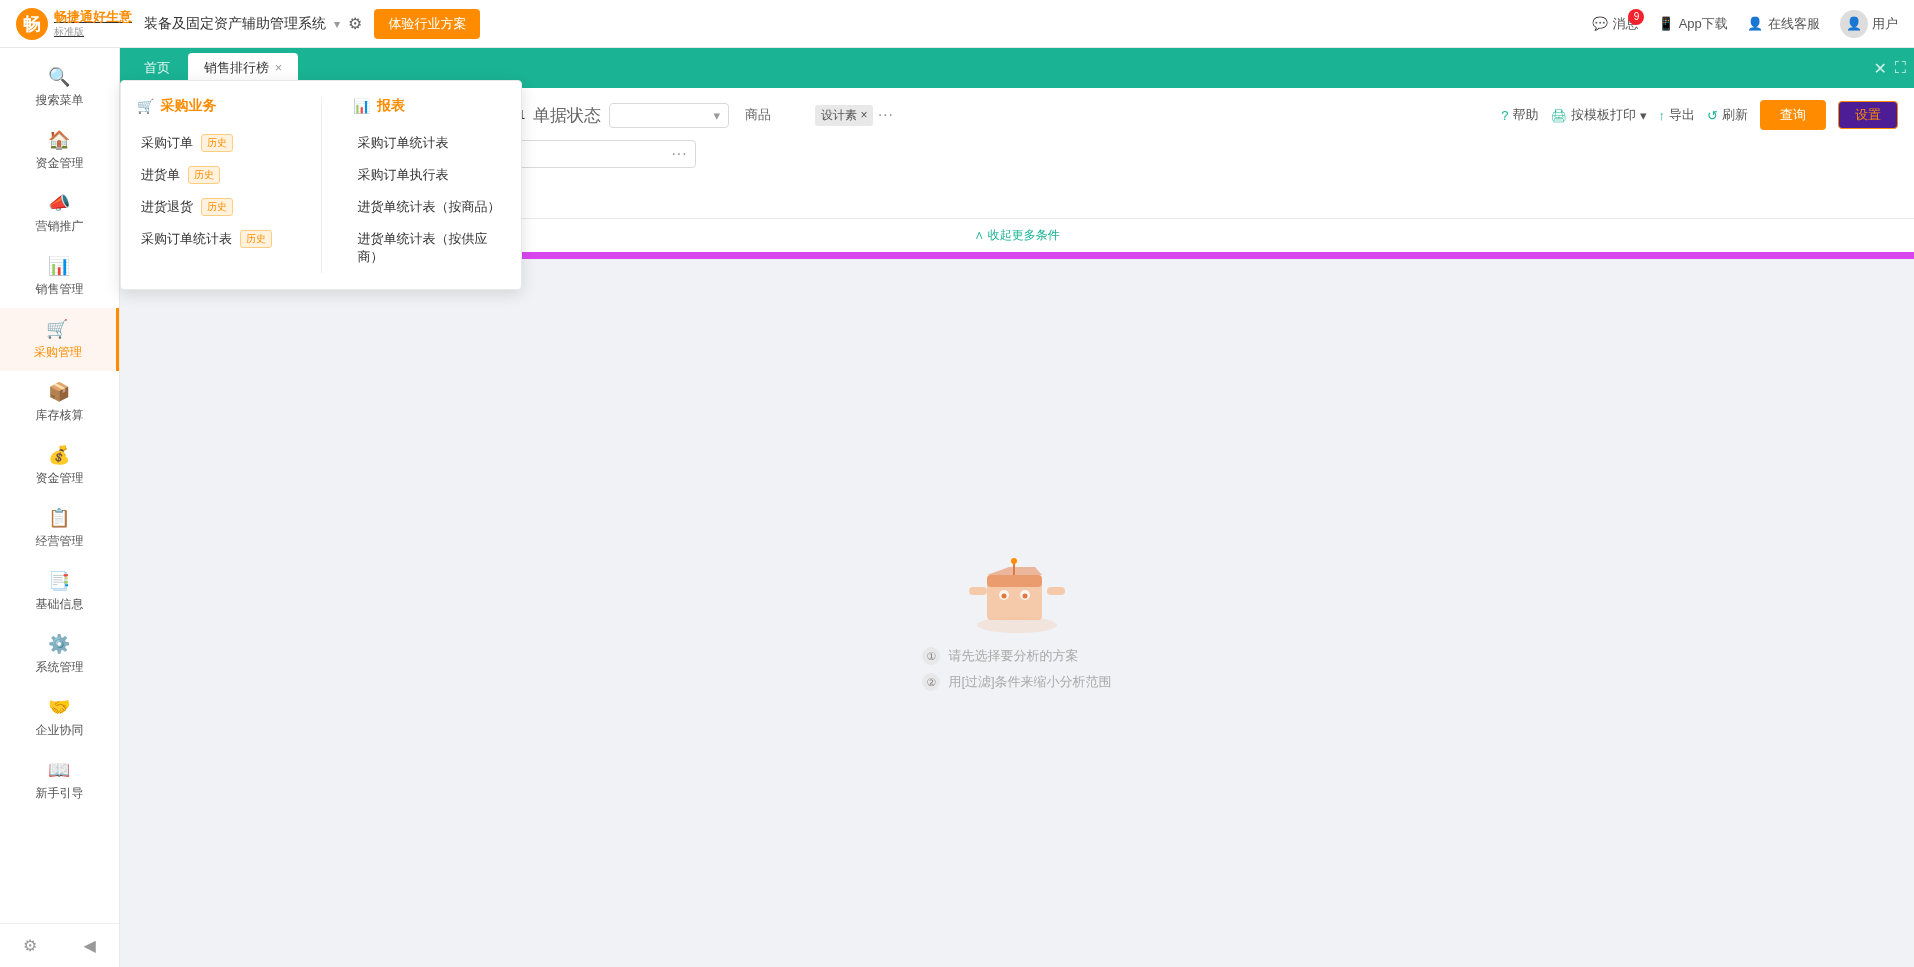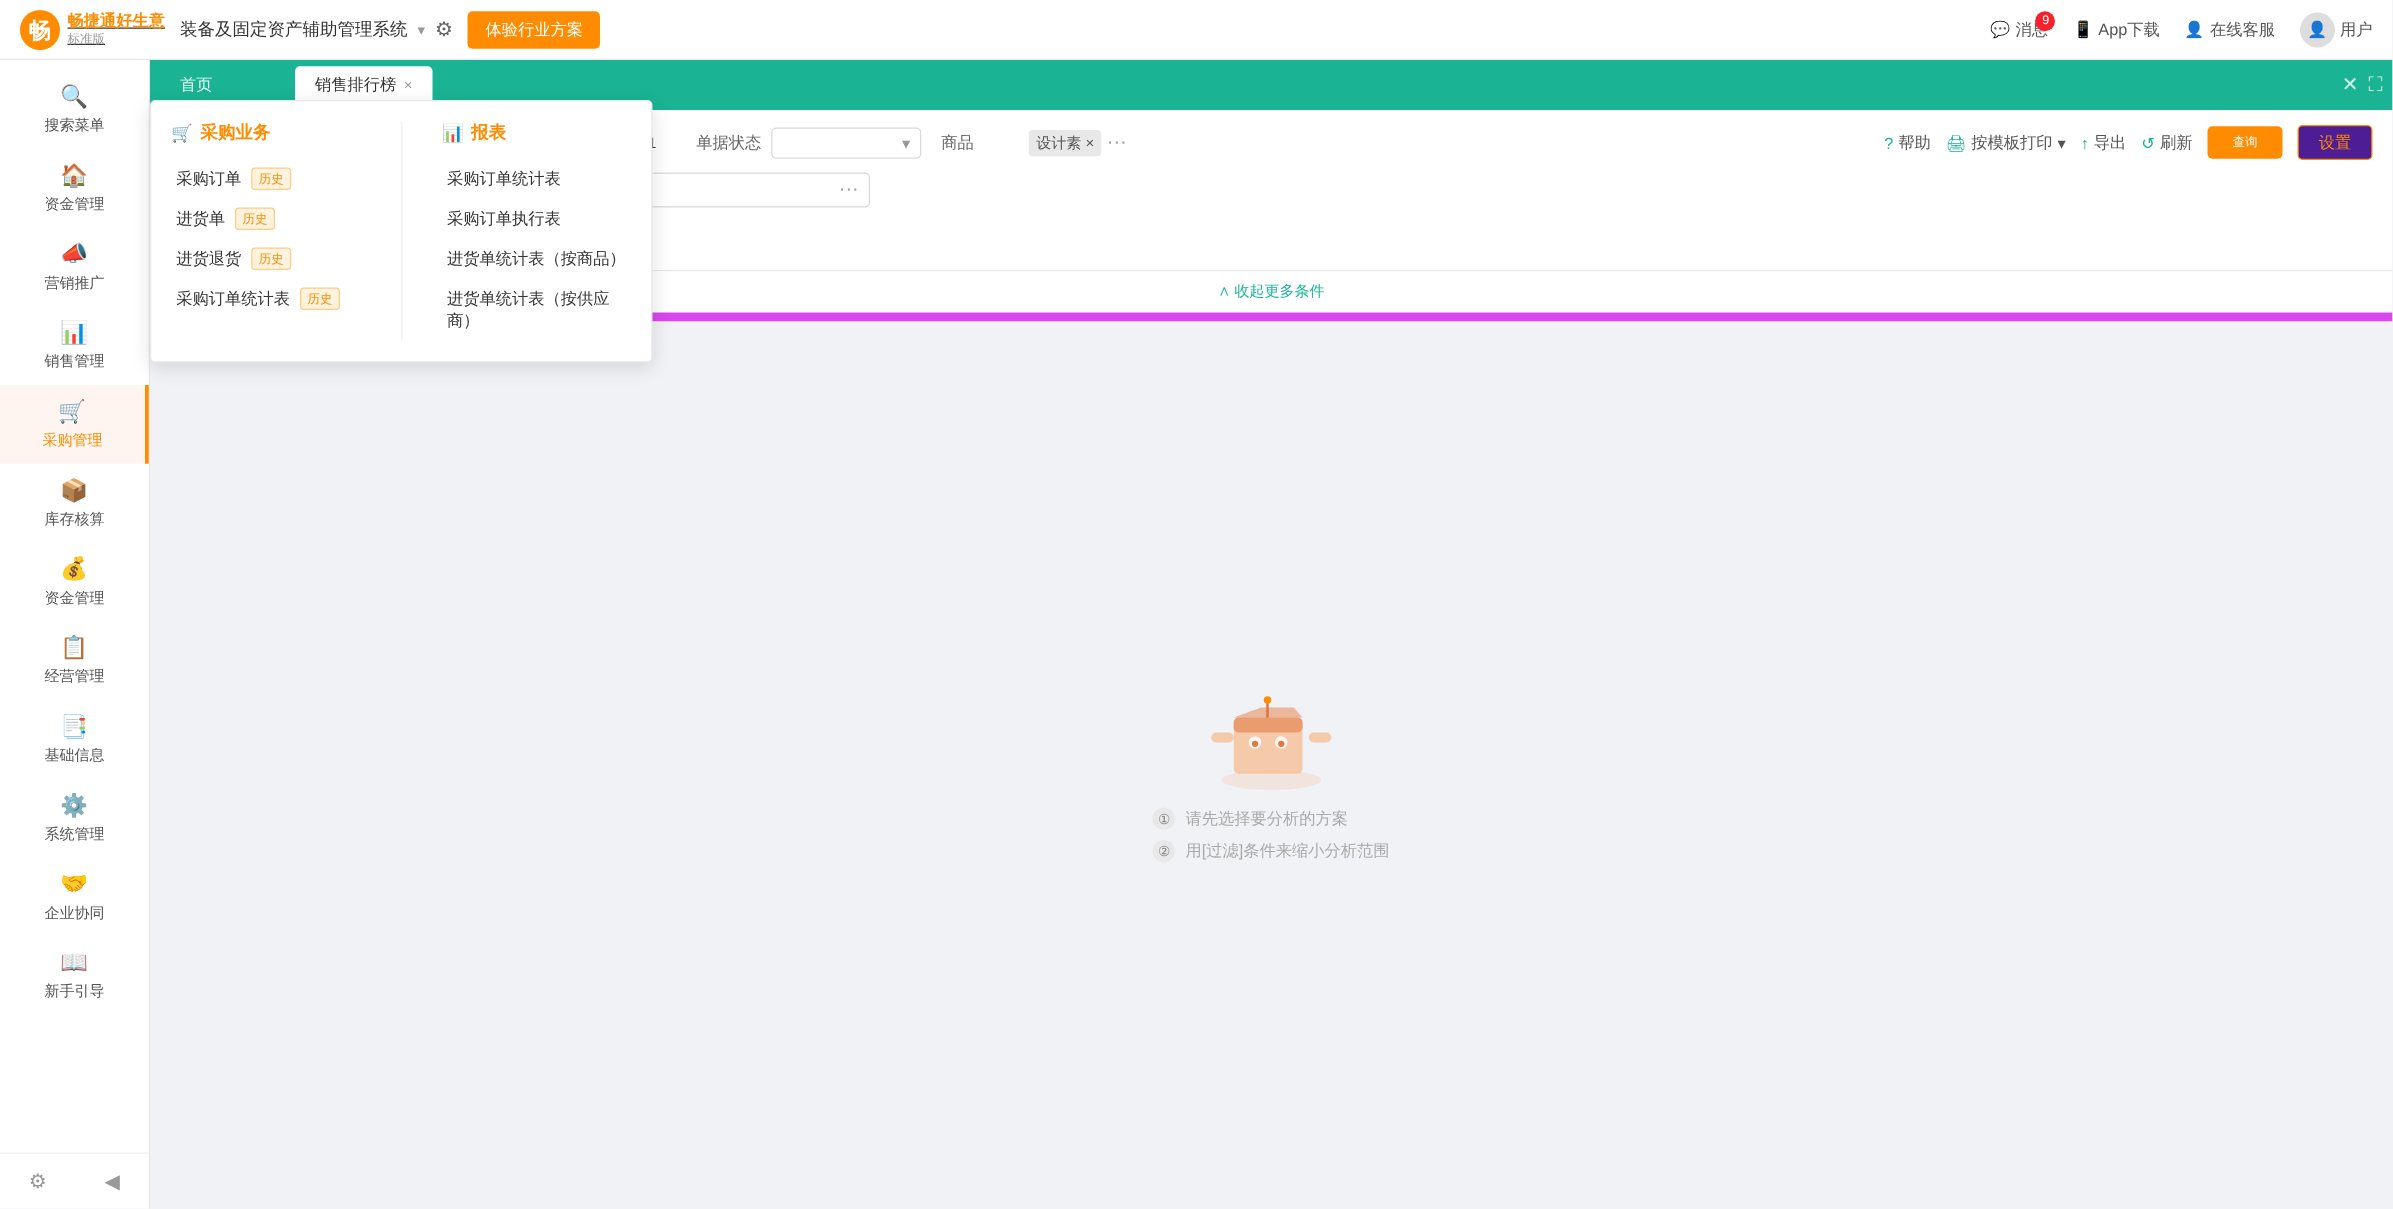--- a/index.html
+++ b/index.html
@@ -177,21 +177,20 @@
       cursor: pointer;
       font-size: 13px;
       color: rgba(255,255,255,0.85);
       display: flex;
       align-items: center;
       gap: 6px;
     }
     .tab-item.active {
       background: #fff;
       color: #333;
-      margin-left: 48px;
     }
     .tab-item .close-icon {
       font-size: 12px;
       color: #999;
     }
     .tab-home {
       color: rgba(255,255,255,0.9);
       font-size: 13px;
     }
     .tab-right-controls {
@@ -279,21 +278,21 @@
       font-size: 13px;
       cursor: pointer;
     }
     .toolbar-btn .icon { color: #1ab394; }
     .query-btn {
       background: #ff8c00;
       color: white;
       border: none;
       padding: 6px 20px;
       border-radius: 4px;
-      font-size: 10px;
+      font-size: 13px;
       cursor: pointer;
     }
     .set-btn {
       background: #4c1d95;
       color: #ff8c00;
       border: 1px solid #ff8c00;
       padding: 4px 16px;
       border-radius: 4px;
       font-size: 13px;
       cursor: pointer;
@@ -514,21 +513,21 @@
         <div style="display:flex;align-items:center;gap:8px;flex:1;">
           <span class="filter-label">日期</span>
           <div style="display:flex;align-items:center;gap:4px;">
             <span class="date-btn">今天</span>
             <span class="date-btn">昨天</span>
             <span class="date-btn active">近7天</span>
             <span class="date-btn">更多</span>
             <span class="date-btn">自定义</span>
             <span style="color:#333;font-size:12px;margin-left:4px;">~2024-12-31</span>
           </div>
-          <span style="margin-left:24px;color:#666;font-size:13px;">单据状态</span>
+          <span style="color:#666;font-size:17px;">单据状态</span>
           <div class="filter-select">
             <span style="flex:1;"></span>
             <span class="arrow">▾</span>
           </div>
           <span style="margin-left:8px;color:#666;font-size:13px;">商品</span>
           <div style="display:flex;align-items:center;gap:4px;margin-left:36px;">
             <span class="x-badge">
               <span>设计素 ×</span>
             </span>
             <span class="dots-btn">···</span>

